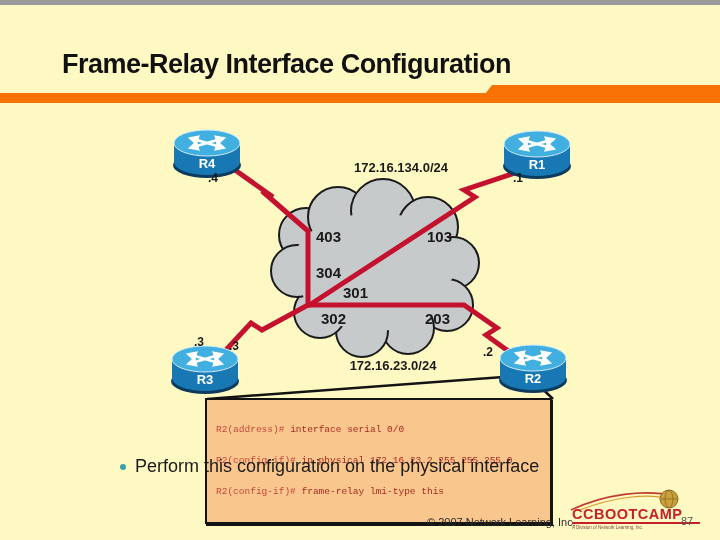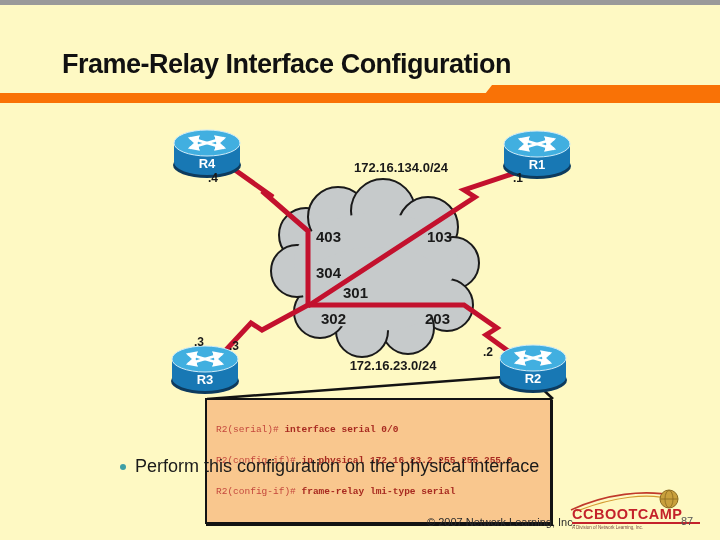--- a/index.html
+++ b/index.html
@@ -13,21 +13,21 @@
   .diagram-svg{position:absolute;left:0;top:0;}
   .dlci{font-weight:bold;font-size:15px;fill:#1a1a1a;}
   .dlabel{font-weight:bold;font-size:13px;fill:#1a1a1a;}
   .addr{font-weight:bold;font-size:12px;fill:#1a1a1a;}
   .rname{fill:#ffffff;font-weight:bold;font-size:13px;text-anchor:middle;}
   .codebox{position:absolute;left:205px;top:393px;width:334px;background:#F9C78E;
            border:2.5px solid #131313;box-shadow:1px 2px 0 #131313;
            padding:4px 0 4px 9px;font-family:"Liberation Mono",monospace;
            font-size:9.5px;line-height:10.4px;white-space:pre;}
   .prompt{color:#C4473C;}
-  .cmd{color:#A82A20;font-weight:bold;}
+  .cmd{color:#A82A20;font-weight:normal;}
   .bullet-dot{position:absolute;left:120px;top:459px;width:6px;height:6px;border-radius:50%;
               background:#3E9FA5;}
   .bullet-text{position:absolute;left:135px;top:451px;font-size:18px;font-weight:normal;
                color:#1a1a1a;white-space:nowrap;}
   .copyright{position:absolute;left:427px;top:511px;font-size:11px;color:#2b2b2b;}
   .pagenum{position:absolute;left:681px;top:510px;font-size:11px;color:#555;}
   .logo{position:absolute;left:565px;top:483px;width:142px;height:46px;}
   .logo-swoosh{position:absolute;left:0;top:0;}
   .logo-text{position:absolute;left:7px;top:18px;font-size:14.5px;font-weight:bold;
              color:#C4222B;letter-spacing:0.5px;}
@@ -116,23 +116,23 @@
     <text class="dlci" x="425" y="319">203</text>
 
     <text class="addr" x="208" y="177">.4</text>
     <text class="addr" x="513" y="177">.1</text>
     <text class="addr" x="194" y="341">.3</text>
     <text class="addr" x="229" y="345">.3</text>
     <text class="addr" x="483" y="351">.2</text>
   </svg>
 
   <div class="codebox">
-    <div><span class="prompt">R2(serial)# </span><span class="cmd">interface serial 0/0</span></div>
+    <div><span class="prompt">R2(address)# </span><span class="cmd">interface serial 0/0</span></div>
     <div><span class="prompt">R2(config-if)# </span><span class="cmd">ip physical 172.16.23.2 255.255.255.0</span></div>
-    <div><span class="prompt">R2(config-if)# </span><span class="cmd">frame-relay lmi-type serial</span></div>
+    <div><span class="prompt">R2(config-if)# </span><span class="cmd">frame-relay lmi-type this</span></div>
   </div>
 
   <div class="bullet-dot"></div>
   <div class="bullet-text">Perform this configuration on the physical interface</div>
 
   <div class="copyright">© 2007 Network Learning, Inc.</div>
 
   <div class="logo">
     <svg class="logo-swoosh" width="142" height="24" viewBox="0 0 142 24">
       <path d="M 6 22 C 40 6, 80 1, 110 8" stroke="#C0392B" stroke-width="1.6" fill="none"></path>

